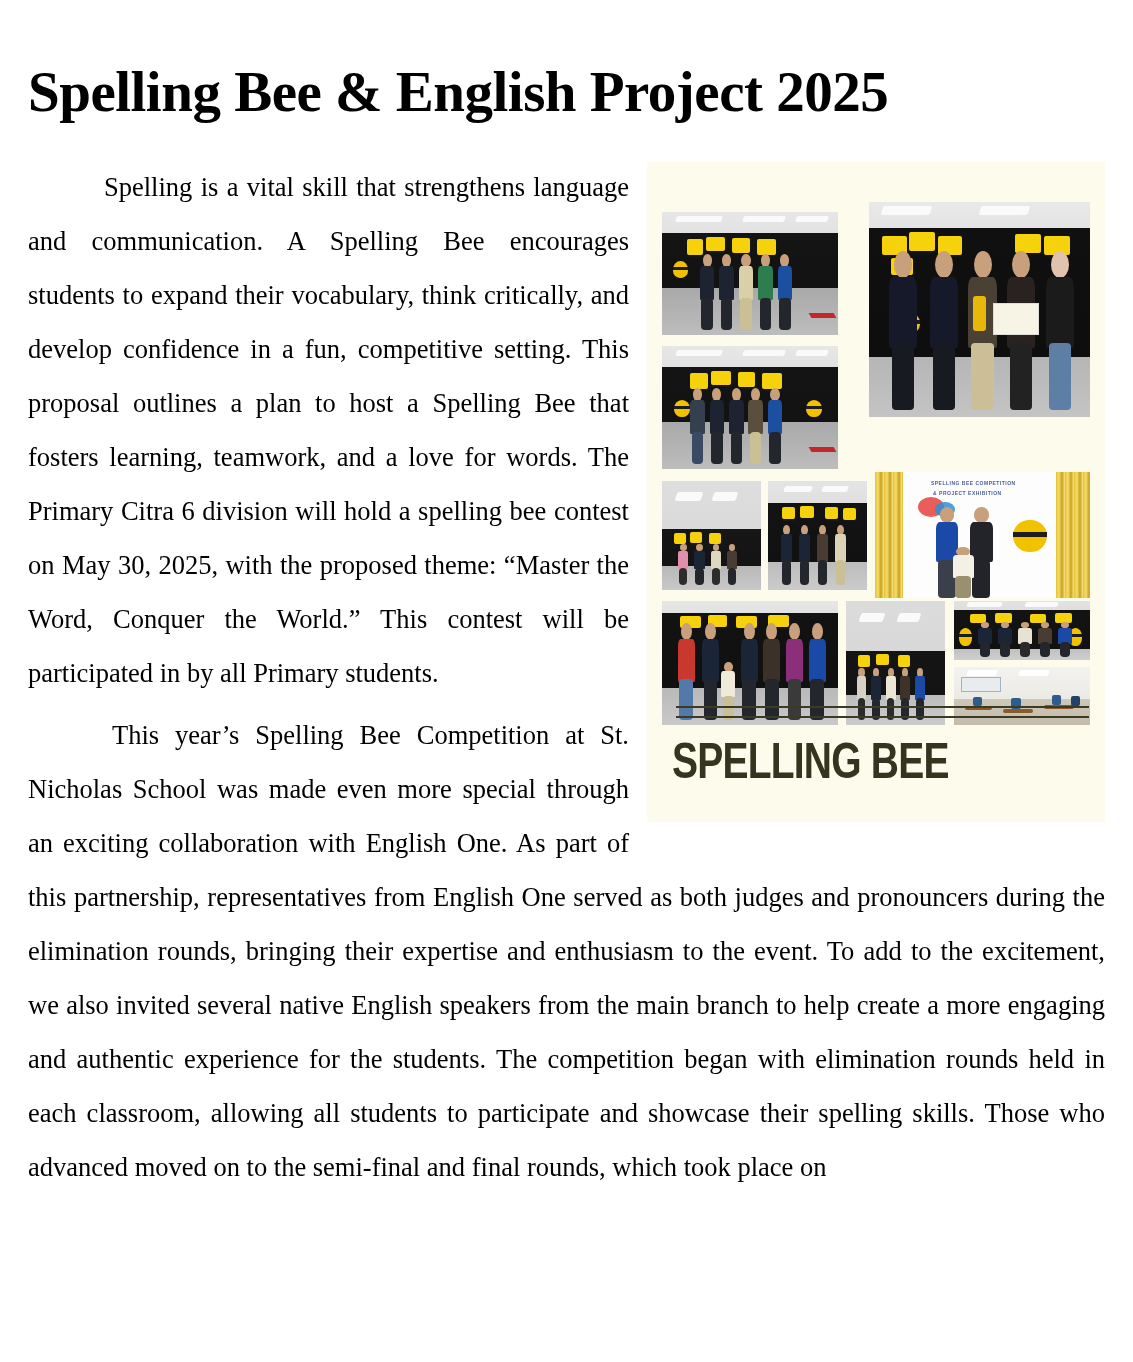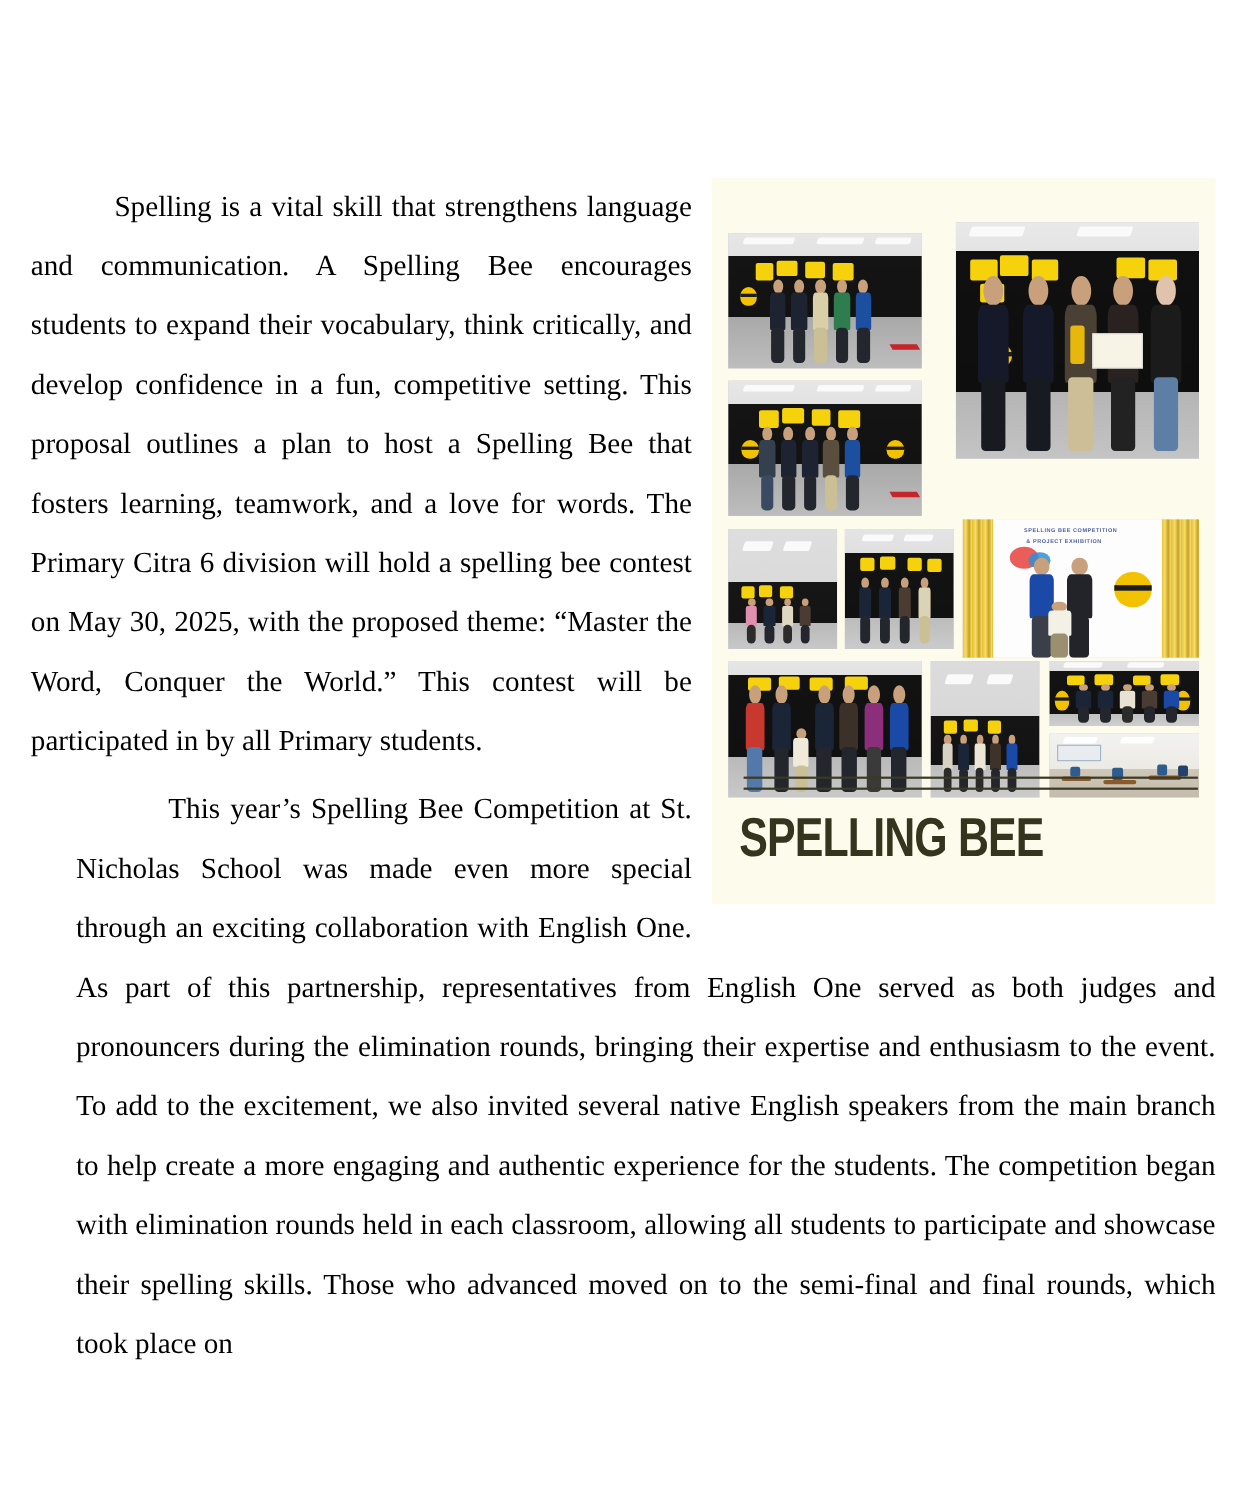--- a/index.html
+++ b/index.html
@@ -53,21 +53,21 @@
   }
   p.para {
     margin: 0 0 0 0;
     text-align: justify;
     text-justify: inter-word;
     font-size: 26.5px;
     line-height: 54px;
     text-indent: 76px;
     hyphens: none;
   }
-  p.para + p.para { margin-top: 8px; margin-left: 41px; }
+  p.para + p.para { margin-top: 8px; }
   p.para.p2 { text-indent: 84px; }
 
   
   .collage-inner {
     position: absolute;
     left: 0; top: 0; right: 0; bottom: 0;
   }
   .ph {
     position: absolute;
     background: #cfcfd2;
@@ -159,20 +159,21 @@
     transform: scaleX(0.78);
     transform-origin: left center;
     white-space: nowrap;
   }
 </style>
 </head>
 <body>
 
 <div class="page">
 
+  <h1 class="doc-title">Spelling Bee &amp; English Project 2025</h1>
 
   <div class="body-wrap">
 
     <figure class="collage">
       <div class="collage-inner">
 
         <div class="ph" style="left:3.3%; top:7.6%; width:38.4%; height:18.6%;">
           <div class="hall"></div>
           <div class="ceil"></div>
             <div class="ceil b"></div>

